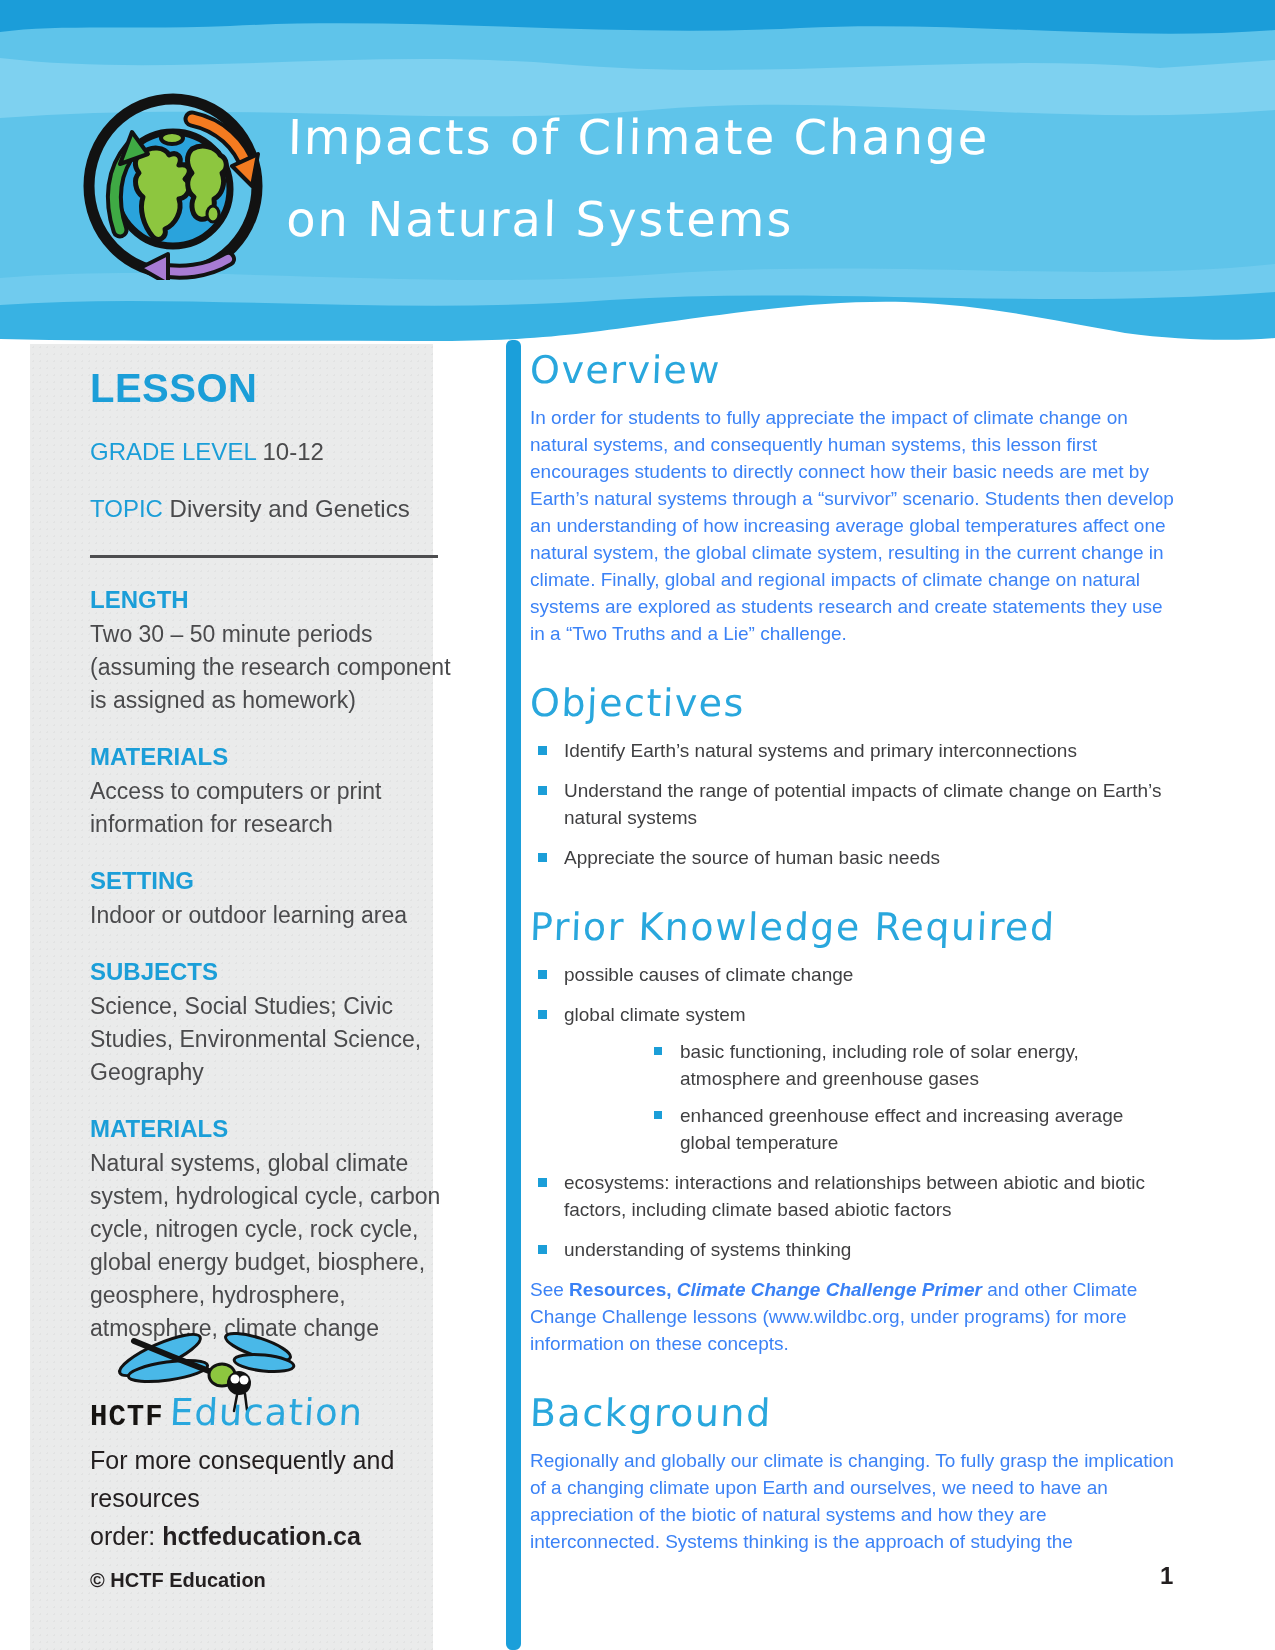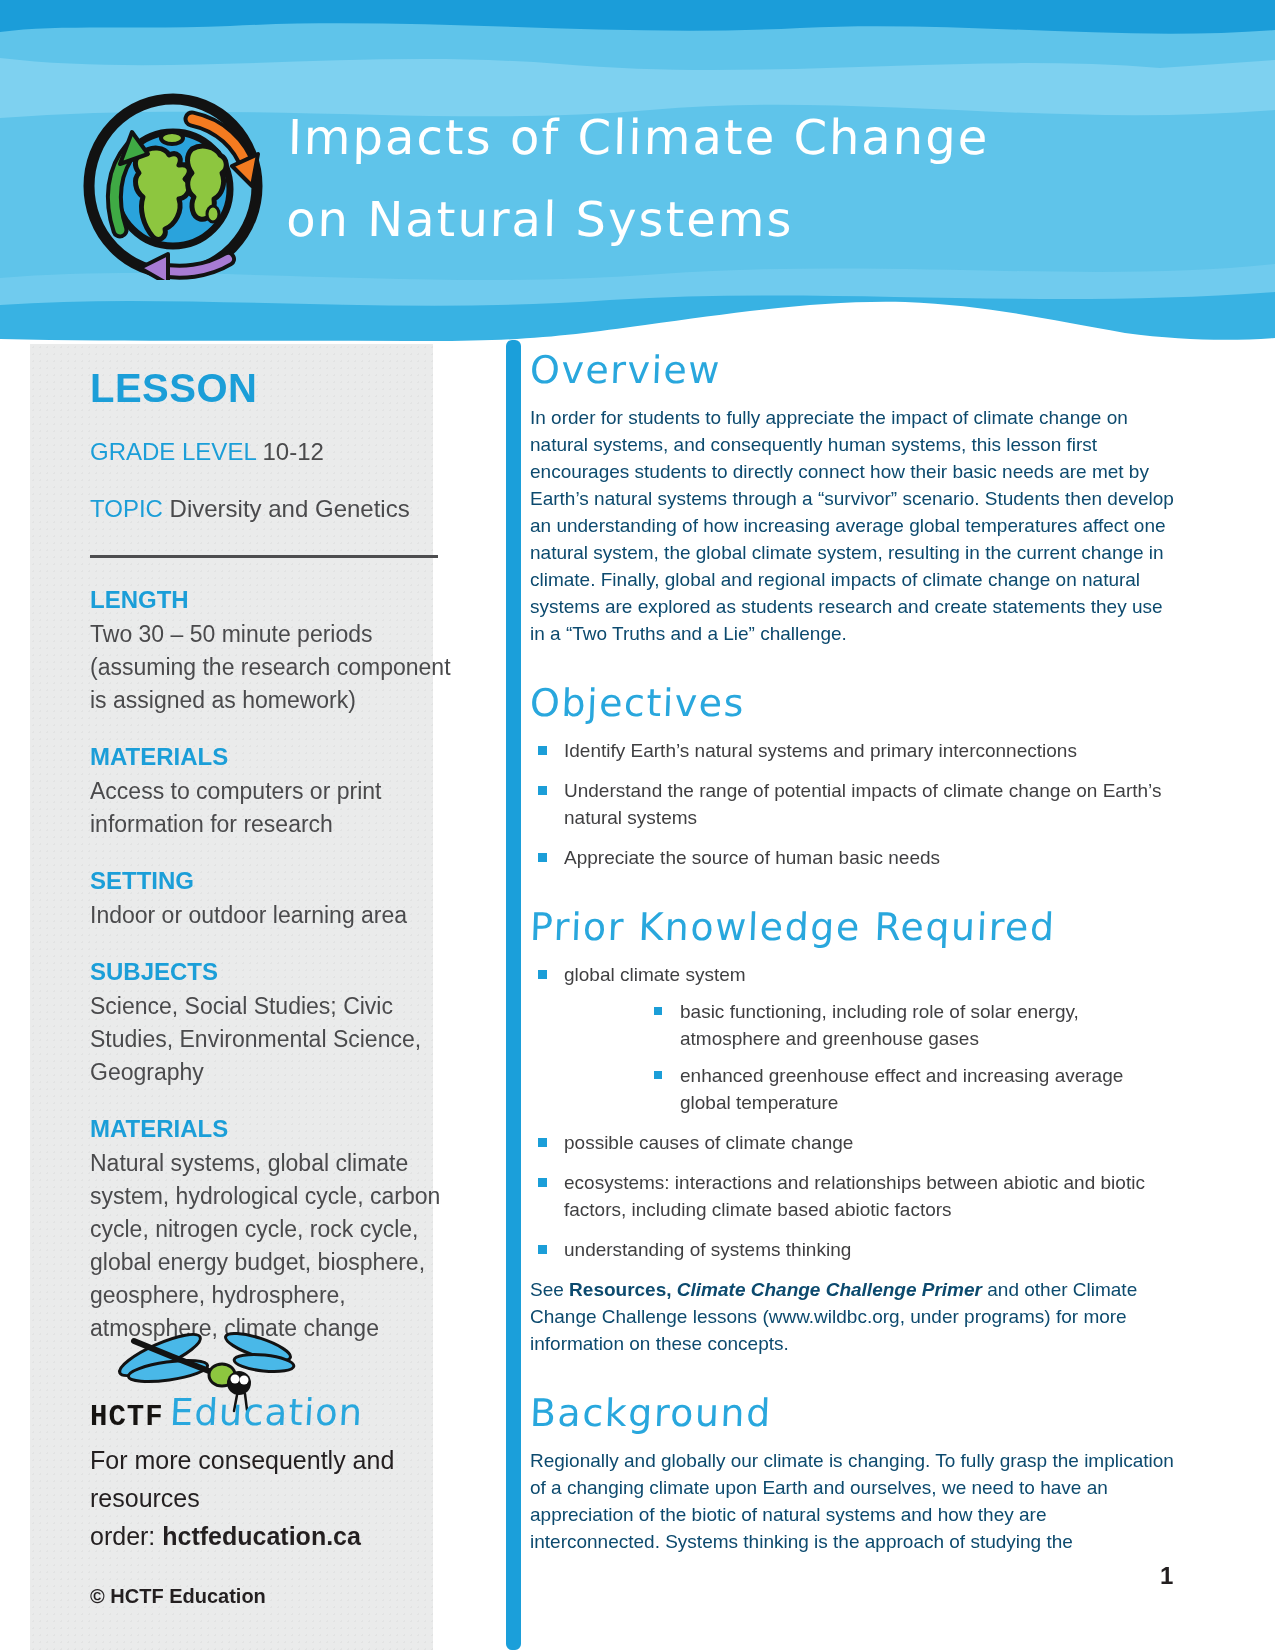--- a/index.html
+++ b/index.html
@@ -32,28 +32,28 @@
   .side-footer{position:absolute;left:60px;top:985px;width:380px;}
   .logo-row{position:relative;height:112px;}
   .logo-row svg{position:absolute;left:8px;top:-12px;}
   .logo-text{position:absolute;left:0;top:62px;white-space:nowrap;}
   .logo-hctf{font-family:Liberation Mono, monospace;font-weight:bold;font-size:29px;
     color:#161412;letter-spacing:1px;}
   .logo-edu{font-family:"DejaVu Sans",sans-serif;font-size:37px;color:#29a7dd;
     letter-spacing:1px;transform:skewX(-3deg);display:inline-block;margin-left:6px;}
   .info-line{font-size:25px;line-height:38px;color:#231f20;}
   .info-line .bold{font-weight:bold;}
-  .copyright{font-size:20px;font-weight:bold;color:#231f20;margin-top:30px;}
+  .copyright{font-size:20px;font-weight:bold;color:#231f20;margin-top:14px;}
   
   #main{position:absolute;left:530px;top:348px;width:645px;}
   .script-h{font-family:"DejaVu Sans",sans-serif;color:#29a7dd;font-size:38px;
     font-weight:500;letter-spacing:1.5px;transform:skewX(-2deg);
     margin:34px 0 12px 0;}
   .script-h.first{margin-top:0;}
-  .body-p{font-size:19px;line-height:27px;color:#0c4a6e;margin:0 0 8px 0;}
+  .body-p{font-size:19px;line-height:27px;color:#3b82f6;margin:0 0 8px 0;}
   ul.blist{list-style:none;margin:6px 0 10px 0;padding:0;}
   ul.blist>li{position:relative;padding-left:34px;margin:0 0 13px 0;
     font-size:19px;line-height:27px;color:#3f3f41;}
   ul.blist>li::before{content:"";position:absolute;left:8px;top:9px;width:9px;height:9px;
     background:#1b9ed8;}
   ul.sublist{list-style:none;margin:10px 0 0 0;padding:0;}
   ul.sublist>li{position:relative;padding-left:30px;margin:0 0 10px 86px;
     font-size:19px;line-height:27px;color:#3f3f41;}
   ul.sublist>li::before{content:"";position:absolute;left:4px;top:9px;width:8px;height:8px;
     background:#1b9ed8;}
@@ -178,28 +178,28 @@
 
     <div class="script-h">Objectives</div>
     <ul class="blist">
       <li>Identify Earth’s natural systems and primary interconnections</li>
       <li>Understand the range of potential impacts of climate change on Earth’s natural systems</li>
       <li>Appreciate the source of human basic needs</li>
     </ul>
 
     <div class="script-h">Prior Knowledge Required</div>
     <ul class="blist">
+      <li>possible causes of climate change</li>
       <li>
         <span>global climate system</span>
         <ul class="sublist">
           <li>basic functioning, including role of solar energy, atmosphere and greenhouse gases</li>
           <li>enhanced greenhouse effect and increasing average global temperature</li>
         </ul>
       </li>
-      <li>possible causes of climate change</li>
       <li>ecosystems: interactions and relationships between abiotic and biotic factors, including climate based abiotic factors</li>
       <li>understanding of systems thinking</li>
     </ul>
     <p class="body-p">
       <span>See </span><span class="note-b">Resources,</span><span class="note-bi"> Climate Change Challenge Primer</span><span> and other Climate Change Challenge lessons (www.wildbc.org, under programs) for more information on these concepts.</span>
     </p>
 
     <div class="script-h">Background</div>
     <p class="body-p">Regionally and globally our climate is changing. To fully grasp the implication of a changing climate upon Earth and ourselves, we need to have an appreciation of the biotic of natural systems and how they are interconnected. Systems thinking is the approach of studying the</p>
 

